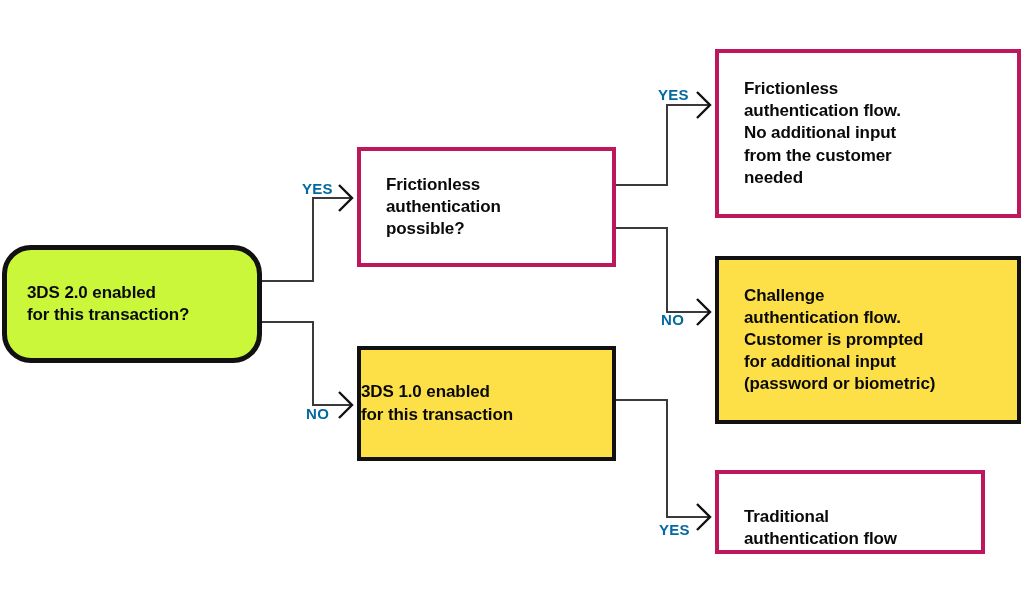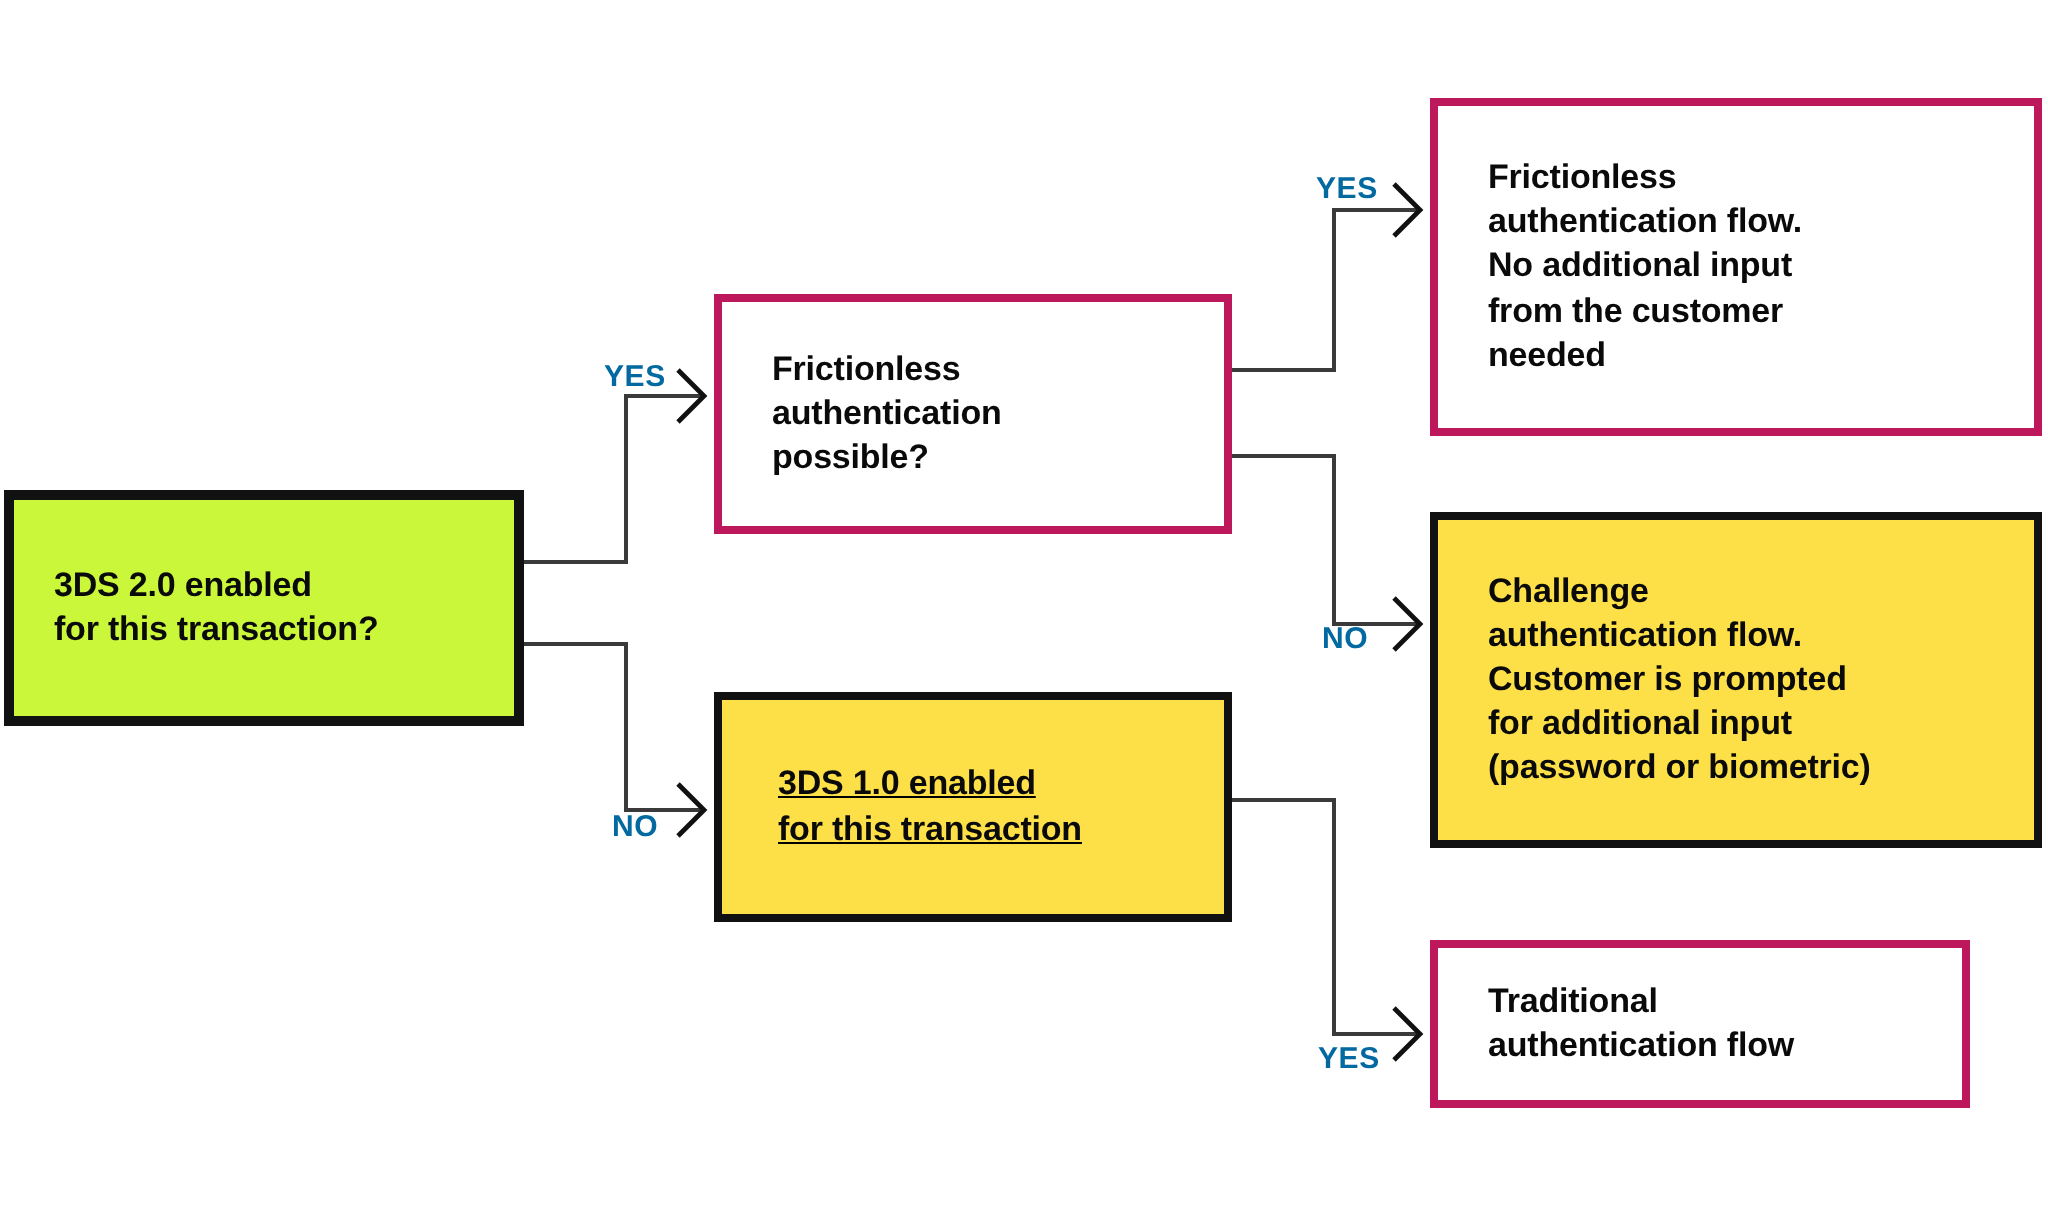--- a/index.html
+++ b/index.html
@@ -87,48 +87,48 @@
       <polyline points="616,228 667,228 667,312 710,312"></polyline>
       <polyline points="616,400 667,400 667,517 710,517"></polyline>
       <path d="M 339 185 L 352 198 L 339 211" class="head"></path>
       <path d="M 339 392 L 352 405 L 339 418" class="head"></path>
       <path d="M 697 92 L 710 105 L 697 118" class="head"></path>
       <path d="M 697 299 L 710 312 L 697 325" class="head"></path>
       <path d="M 697 504 L 710 517 L 697 530" class="head"></path>
     </svg>
 
   <div id="node-layer">
-      <div class="node filled-lime" style="left: 2px; top: 245px; width: 260px; height: 118px; padding-left: 20px;">
+      <div class="node filled-lime" style="left: 2px; top: 245px; width: 260px; height: 118px; padding-left: 20px; border-radius: 29px;">
         <div class="node-text" style="font-size: 17px;">3DS 2.0 enabled
 for this transaction?</div>
       </div>
       <div class="node outline-lime" style="left: 357px; top: 147px; width: 259px; height: 120px; padding-left: 25px;">
         <div class="node-text" style="font-size: 17px;">Frictionless
 authentication
 possible?</div>
       </div>
-      <div class="node outline-dark" style="left: 357px; top: 346px; width: 259px; height: 115px; padding-left: 28px; text-decoration: underline;">
+      <div class="node outline-dark" style="left: 357px; top: 346px; width: 259px; height: 115px; ">
         <div class="node-text" style="font-size: 17px;">3DS 1.0 enabled
 for this transaction</div>
       </div>
       <div class="node outline-lime" style="left: 715px; top: 49px; width: 306px; height: 169px; padding-left: 25px;">
         <div class="node-text" style="font-size: 17px;">Frictionless
 authentication flow.
 No additional input
 from the customer
 needed</div>
       </div>
       <div class="node outline-dark" style="left: 715px; top: 256px; width: 306px; height: 168px; padding-left: 25px;">
         <div class="node-text" style="font-size: 17px;">Challenge
 authentication flow.
 Customer is prompted
 for additional input
 (password or biometric)</div>
       </div>
-      <div class="node outline-lime" style="left: 715px; top: 470px; width: 270px; height: 84px; padding-left: 25px;">
+      <div class="node outline-lime" style="left: 715px; top: 470px; width: 270px; height: 84px; padding-left: 25px; align-items: flex-end;">
         <div class="node-text" style="font-size: 17px;">Traditional
 authentication flow</div>
       </div>
     </div>
   <div id="label-layer">
       <div class="edge-label" style="left: 302px; top: 180px;">YES</div>
       <div class="edge-label" style="left: 306px; top: 405px;">NO</div>
       <div class="edge-label" style="left: 658px; top: 86px;">YES</div>
       <div class="edge-label" style="left: 661px; top: 311px;">NO</div>
       <div class="edge-label" style="left: 659px; top: 521px;">YES</div>

